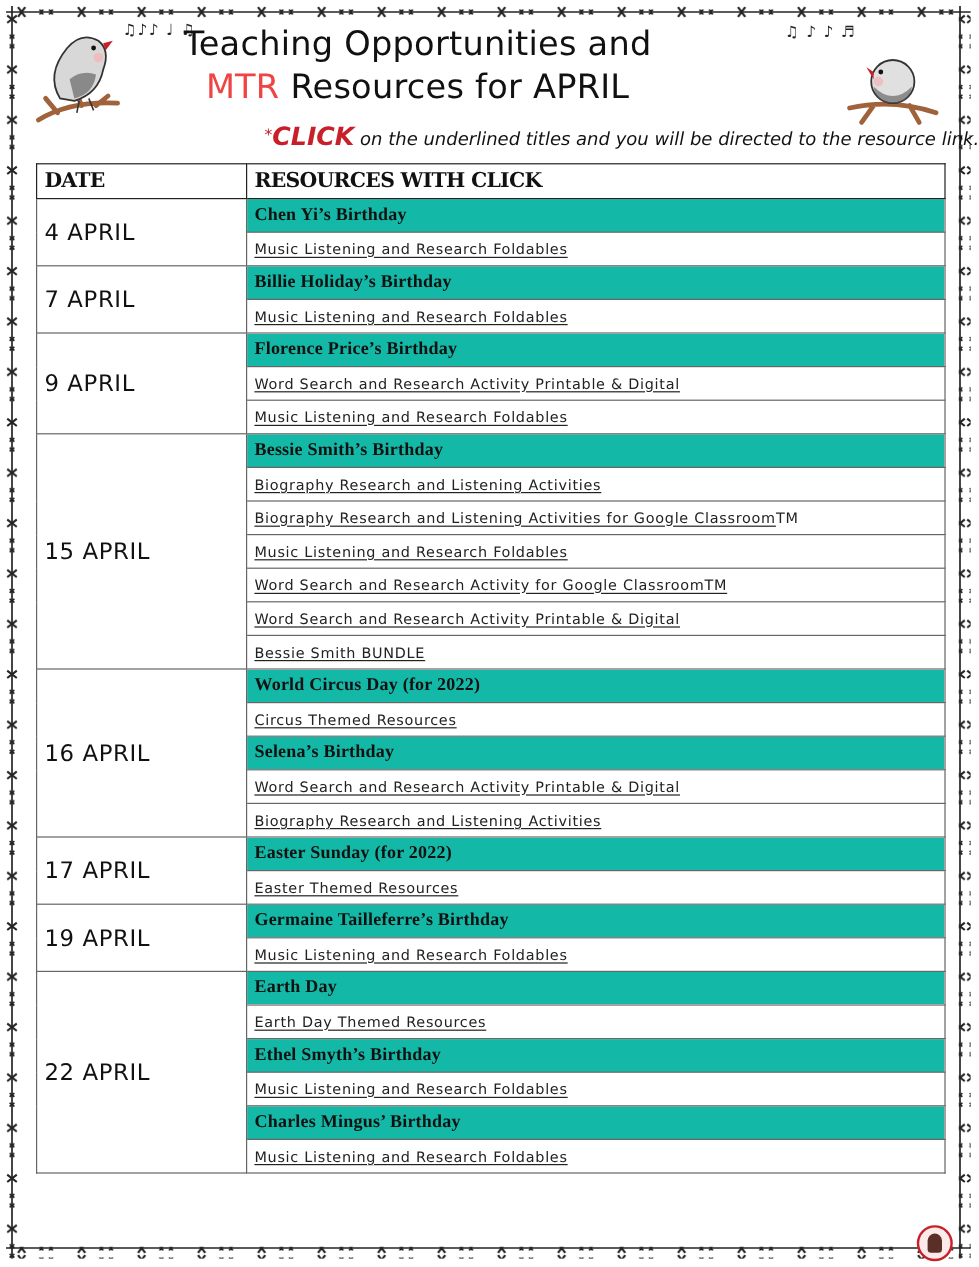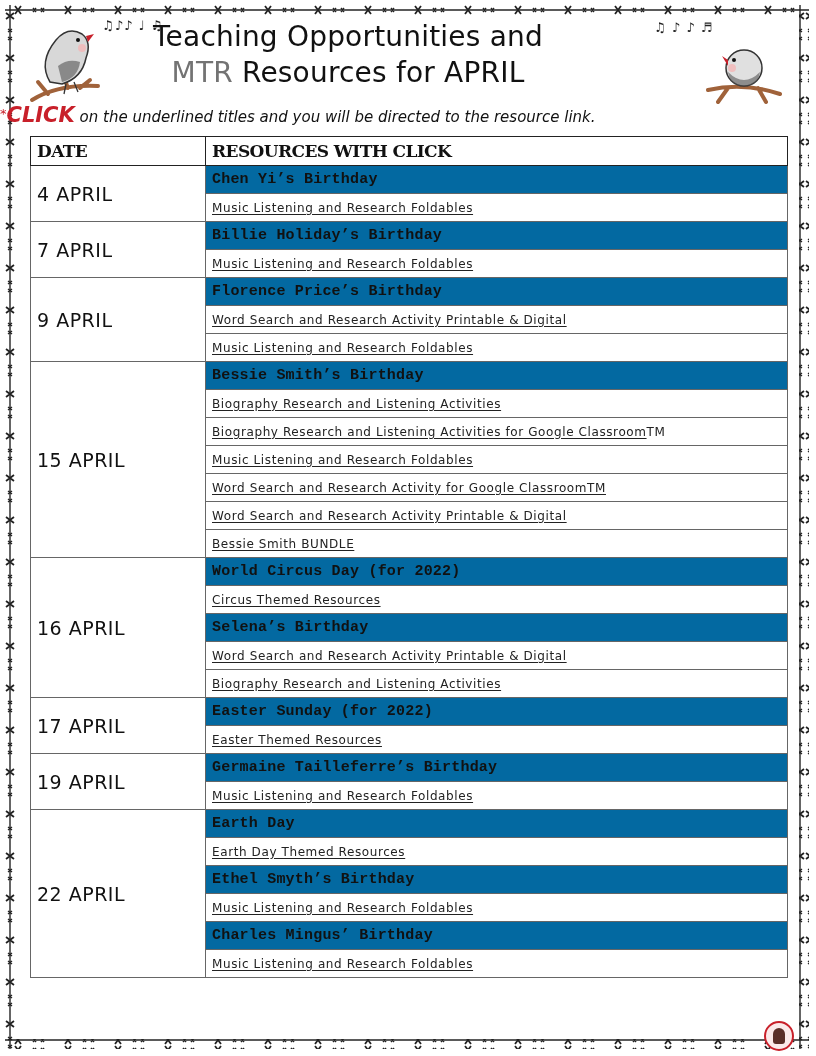--- a/index.html
+++ b/index.html
@@ -11,23 +11,23 @@
     position: absolute; left: 5px; top: 5px; width: 804px; height: 1044px;
     pointer-events: none;
   }
   .title {
     position: absolute; left: 0; width: 696px; text-align: center;
     font-family: "DejaVu Sans", sans-serif; font-size: 28px; line-height: 34px; color: #111;
     letter-spacing: 0.2px;
   }
   .title.l1 { top: 20px; }
   .title.l2 { top: 56px; }
-  .title .red { color: #737373; }
+  .title .red { color: #ef4444; }
   .subtitle {
-    position: absolute; top: 102px; left: 0; width: 816px; text-align: left;
+    position: absolute; top: 102px; left: 0; width: 816px; text-align: right;
     font-family: "DejaVu Sans", sans-serif; font-style: italic; font-size: 15px; line-height: 24px; color: #111;
   }
   .subtitle .click { color: #c8202a; font-weight: bold; font-size: 21px; }
   .subtitle .star { color: #c8202a; font-size: 13px; vertical-align: 4px; }
   .bird { position: absolute; }
   .notes { position: absolute; font-size: 13px; color: #222; letter-spacing: 1px; }
 
   table.res {
     position: absolute; left: 30px; top: 136px; width: 757px;
     border-collapse: collapse; table-layout: fixed;
@@ -37,21 +37,21 @@
     vertical-align: middle; overflow: hidden;
   }
   table.res th {
     text-align: left; font-family: "DejaVu Serif", serif; font-weight: bold;
     font-size: 17px; letter-spacing: -0.6px; height: 28px; border-color: #222; margin-left: 43px;
   }
   td.date {
     font-family: "DejaVu Sans", sans-serif; font-size: 19px; letter-spacing: 0.5px;
   }
   td.event {
-    background: #0369a1; font-family: Liberation Mono, monospace; font-weight: bold;
+    background: #14b8a6; font-family: Liberation Serif, serif; font-weight: bold;
     font-size: 15px; letter-spacing: 0.2px;
   }
   td.link {
     background: #ffffff; font-family: "DejaVu Sans", sans-serif; font-size: 12px;
     letter-spacing: 0.6px; color: #222; line-height: 20px;
   }
   td.link span.u { text-decoration: underline; text-underline-offset: 2px; cursor: pointer; }
   td.tall { height: 46px; margin-top: 16px; }
   .logo {
     position: absolute; left: 764px; top: 1021px; width: 30px; height: 30px;

